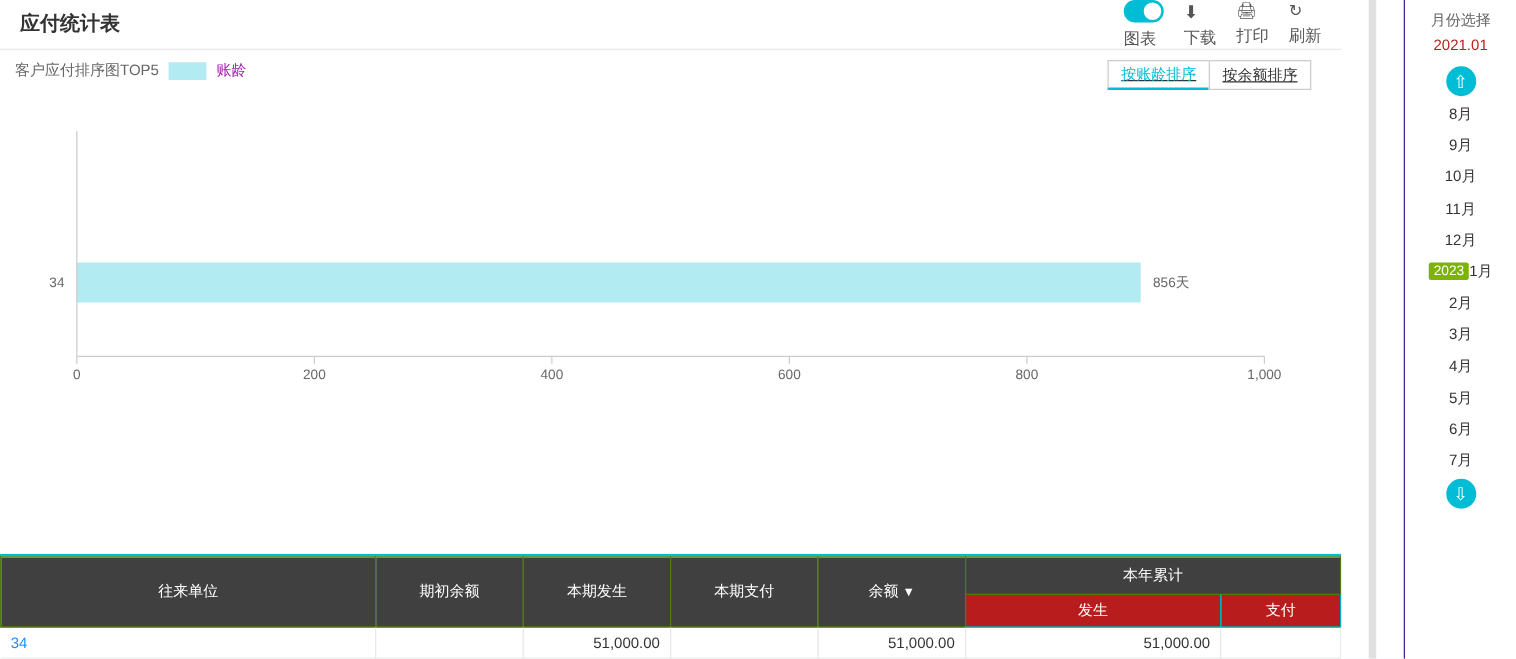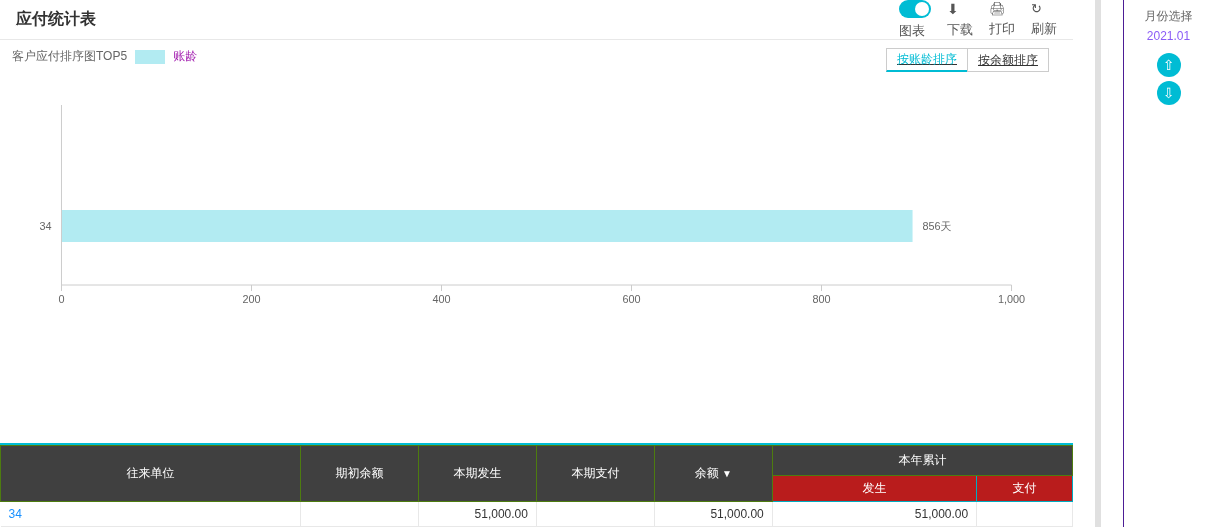--- a/index.html
+++ b/index.html
@@ -38,21 +38,21 @@
     table { width: 100%; border-collapse: collapse; }
     .table-header-row th { background: #404040; color: #fff; text-align: center; padding: 6px 4px; font-size: 12px; font-weight: normal; border: 1px solid #4d7c0f; }
     .table-subheader-row th { background: #b91c1c; color: #fff; text-align: center; padding: 4px; font-size: 12px; font-weight: normal; border: 1px solid #00acc1; }
     .table-data-row td { padding: 5px 8px; border-bottom: 1px solid #e8e8e8; border-right: 1px solid #e8e8e8; font-size: 12px; text-align: right; }
     .table-data-row td:first-child { text-align: left; }
     .table-data-row td a { color: #1890ff; text-decoration: none; }
 
     
     .right-sidebar { width: 90px; border-left: 1px solid #4c1d95; background: #fff; display: flex; flex-direction: column; align-items: center; padding: 8px 0; }
     .sidebar-title { font-size: 12px; color: #666; margin-bottom: 4px; }
-    .sidebar-date { font-size: 12px; color: #8b5cf6; margin-bottom: 8px; }
+    .sidebar-date { font-size: 12px; color: #b91c1c; margin-bottom: 8px; }
     .sidebar-nav-btn { width: 24px; height: 24px; background: #00bcd4; border-radius: 50%; display: flex; align-items: center; justify-content: center; cursor: pointer; color: #fff; font-size: 14px; margin: 2px 0; }
     .sidebar-months { display: flex; flex-direction: column; align-items: center; width: 100%; }
     .month-item { width: 100%; text-align: center; padding: 3px 0; font-size: 12px; color: #333; cursor: pointer; line-height: 1.6; }
     .year-badge { background: #7cb305; color: #fff; font-size: 11px; padding: 1px 4px; border-radius: 2px; margin-bottom: 2px; }
   </style>
 </head>
 <body>
 
 <div class="main-container">
 
@@ -155,15 +155,32 @@
       </table>
     </div>
 
   </div>
 
   <div style="width:6px; background:#e0e0e0; cursor:col-resize;"></div>
   <div class="right-sidebar">
     <span class="sidebar-title">月份选择</span>
     <span class="sidebar-date">2021.01</span>
     <div class="sidebar-nav-btn">⇧</div>
+    <div class="sidebar-months">
+      <div class="month-item">8月</div>
+      <div class="month-item">9月</div>
+      <div class="month-item">10月</div>
+      <div class="month-item">11月</div>
+      <div class="month-item">12月</div>
+      <div style="display:flex;align-items:center;width:100%;justify-content:center;">
+        <span class="year-badge">2023</span>
+        <div class="month-item" style="width:auto;">1月</div>
+      </div>
+      <div class="month-item">2月</div>
+      <div class="month-item">3月</div>
+      <div class="month-item">4月</div>
+      <div class="month-item">5月</div>
+      <div class="month-item">6月</div>
+      <div class="month-item">7月</div>
+    </div>
     <div class="sidebar-nav-btn">⇩</div>
   </div>
 </div>
 
 </body></html>

